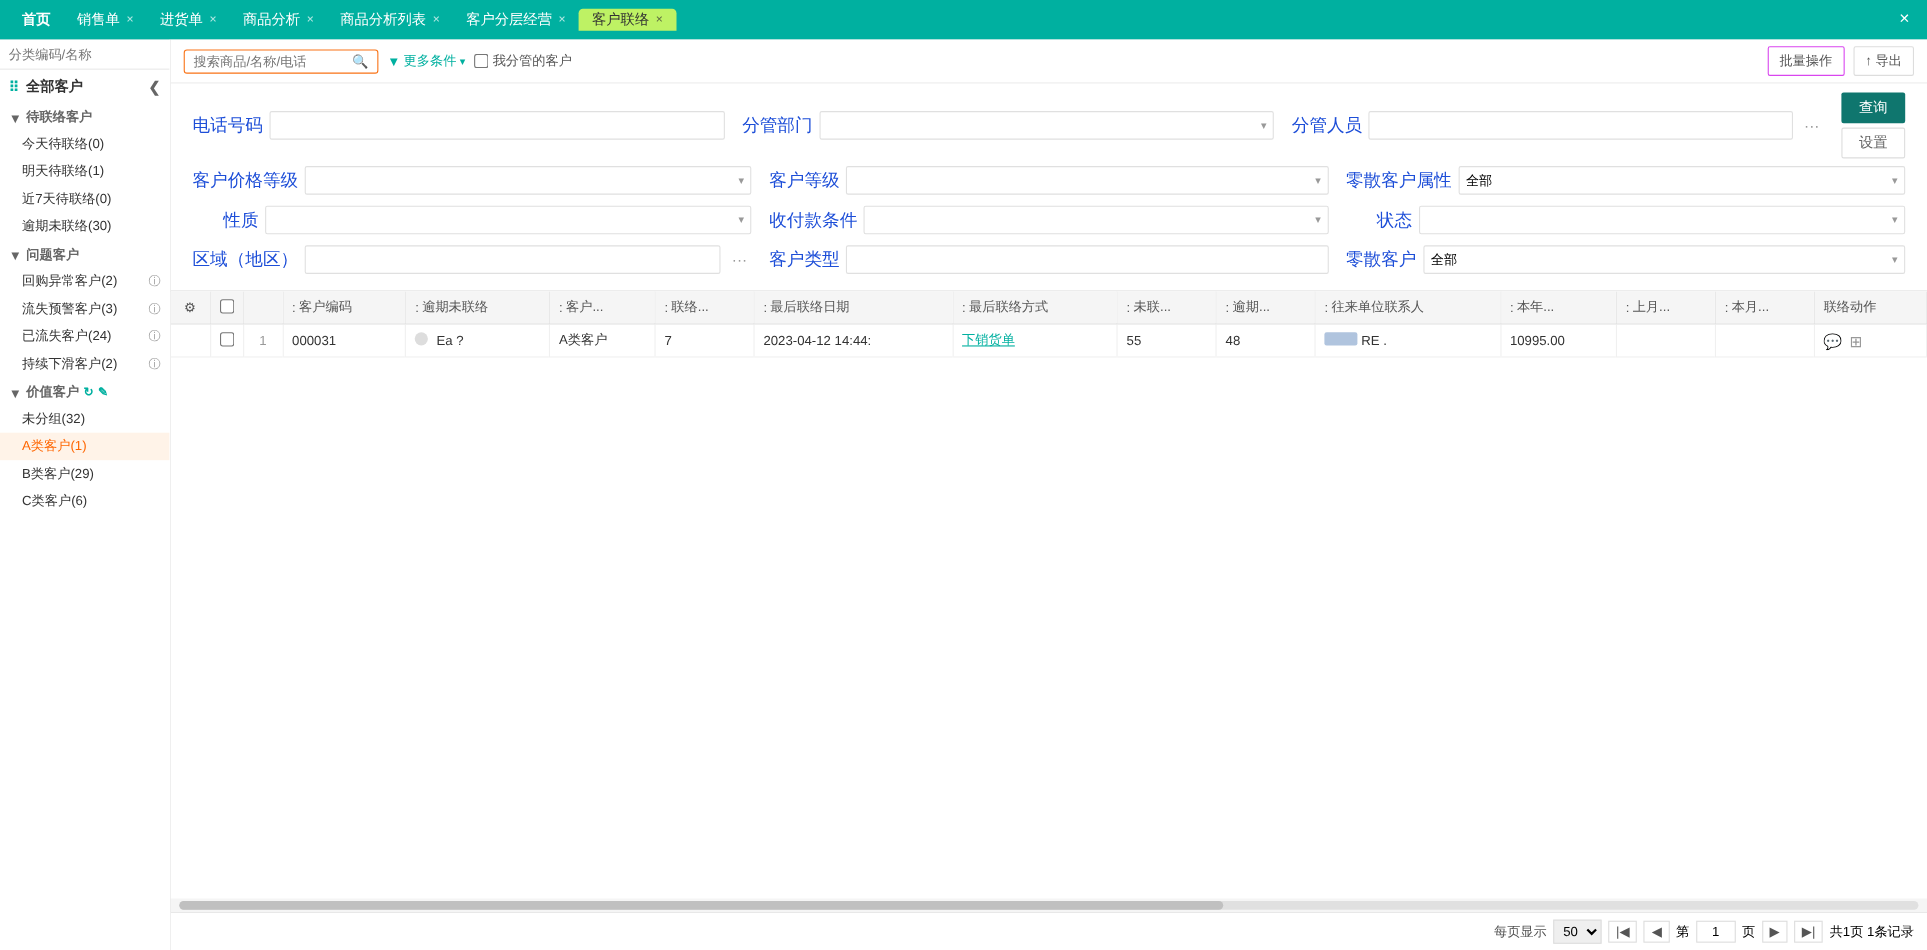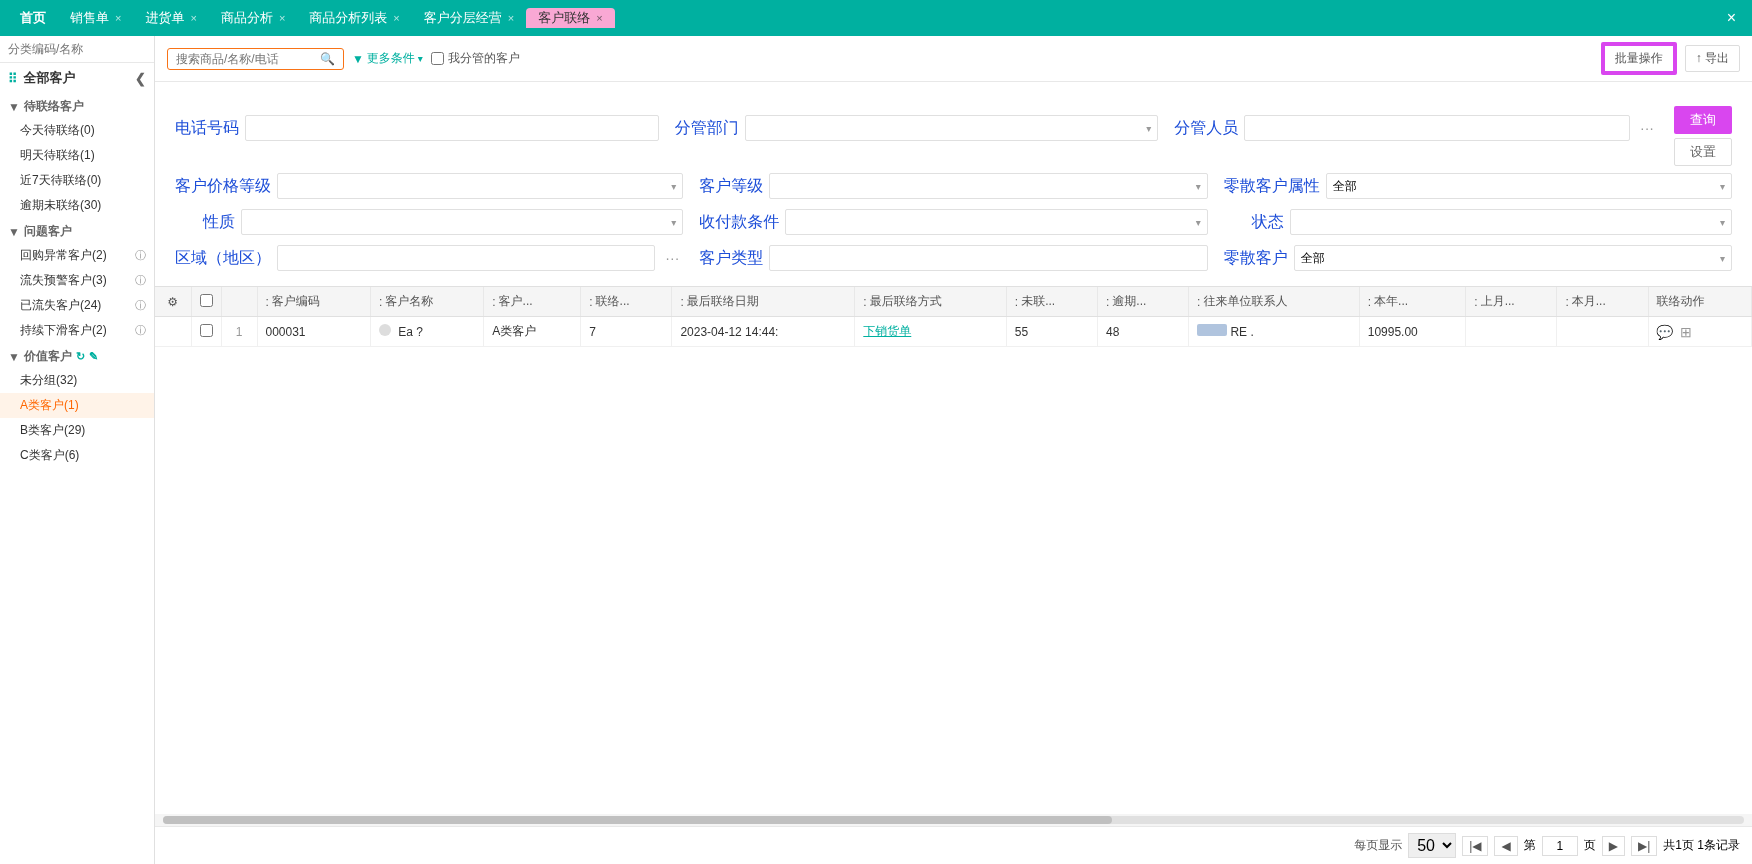--- a/index.html
+++ b/index.html
@@ -7,21 +7,21 @@
     
     
     .top-nav {
       display: flex; align-items: center; background: #00b0a0; height: 36px; padding: 0 8px;
     }
     .nav-tab {
       display: flex; align-items: center; padding: 0 12px; height: 20px; cursor: pointer;
       color: #fff; font-size: 13px; position: relative;
     }
     .nav-tab.active {
-      background: #f9a8d4; color: #333; border-radius: 4px 4px 0 0;
+      background: #bef264; color: #333; border-radius: 4px 4px 0 0;
     }
     .nav-tab .close-btn {
       margin-left: 6px; cursor: pointer; font-size: 11px; opacity: 0.7;
     }
     .nav-tab.home { font-weight: bold; }
     .top-close {
       margin-left: auto; color: #fff; cursor: pointer; font-size: 16px; padding: 0 8px;
     }
 
     
@@ -72,42 +72,42 @@
     }
     .filter-search input { border: none; outline: none; font-size: 12px; width: 140px; }
     .filter-more {
       display: flex; align-items: center; color: #00b0a0; cursor: pointer; font-size: 12px; gap: 3px;
     }
     .filter-mine {
       display: flex; align-items: center; gap: 4px; font-size: 12px; color: #555; cursor: pointer;
     }
     .filter-mine input[type=checkbox] { cursor: pointer; }
     .filter-actions { margin-left: auto; display: flex; align-items: center; gap: 8px; }
-    .btn-batch { border: 4px solid #d946ef; background: #fff; padding: 4px 10px; font-size: 12px; cursor: pointer; color: #555; border-radius: 2px; }
+    .btn-batch { border: 1px solid #d946ef; background: #fff; padding: 4px 10px; font-size: 12px; cursor: pointer; color: #555; border-radius: 2px; }
     .btn-export { border: 1px solid #ddd; background: #fff; padding: 4px 10px; font-size: 12px; cursor: pointer; color: #555; border-radius: 2px; }
 
     
     .adv-filter {
       background: #fff; padding: 8px 12px; border-bottom: 1px solid #e0e0e0;
     }
     .filter-row {
       display: flex; align-items: center; gap: 0; margin-bottom: 4px;
     }
     .filter-cell {
       display: flex; align-items: center; flex: 1; gap: 6px; padding: 3px 8px;
     }
     .filter-cell label { color: #1d4ed8; font-size: 16px; white-space: nowrap; min-width: 60px; text-align: right; }
     .filter-cell .select-field {
       flex: 1; border: 1px solid #e0e0e0; border-radius: 2px; padding: 3px 6px; font-size: 12px;
       display: flex; align-items: center; justify-content: space-between; cursor: pointer; background: #fff; min-height: 26px;
     }
     .filter-cell .select-field .arrow { color: #999; font-size: 10px; }
     .filter-cell .more-btn { color: #999; cursor: pointer; font-size: 14px; padding: 0 4px; }
     .btn-query {
-      background: #d946ef; color: #fff; border: none; padding: 5px 16px; border-radius: 2px; cursor: pointer; font-size: 13px; margin-top: 16px;
+      background: #0f766e; color: #fff; border: none; padding: 5px 16px; border-radius: 2px; cursor: pointer; font-size: 13px;
     }
     .btn-setting {
       background: #fff; color: #666; border: 1px solid #ddd; padding: 4px 4px; border-radius: 2px; cursor: pointer; font-size: 13px;
     }
     .query-btns { display: flex; flex-direction: column; gap: 4px; padding: 0 8px; justify-content: center; }
 
     
     .table-wrap {
       flex: 1; overflow: auto; background: #fff; margin: 0;
     }
@@ -137,21 +137,21 @@
     .scrollbar-thumb {
       position: absolute; left: 0; top: 0; width: 60%; height: 100%; background: #c0c0c0; border-radius: 4px;
     }
 
     
     .pagination {
       display: flex; align-items: center; padding: 6px 12px; background: #fff; border-top: 1px solid #e8e8e8;
       justify-content: flex-end; gap: 6px; font-size: 12px;
     }
     .pagination label { color: #555; }
-    .pagination select { border: 1px solid #ddd; padding: 2px 4px; font-size: 16px; }
+    .pagination select { border: 1px solid #ddd; padding: 2px 4px; font-size: 12px; }
     .pagination .page-btn { border: 1px solid #ddd; background: #fff; padding: 2px 6px; cursor: pointer; color: #555; font-size: 12px; }
     .pagination .page-btn:disabled { color: #ccc; cursor: not-allowed; }
     .pagination input.page-input { width: 36px; border: 1px solid #ddd; text-align: center; padding: 2px 4px; font-size: 12px; }
 
     .color-dot { width: 12px; height: 12px; background: #ddd; border-radius: 50%; display: inline-block; margin-right: 4px; }
     .color-bar { width: 30px; height: 12px; background: #b0c4de; border-radius: 2px; display: inline-block; }
 
     .checkbox-col { width: 30px; text-align: center; }
     input[type=checkbox] { cursor: pointer; }
   </style>
@@ -397,21 +397,21 @@
             <th style="width:36px;"></th>
             <th>
               <div class="col-header">
                 <span>:</span>
                 <span>客户编码</span>
               </div>
             </th>
             <th>
               <div class="col-header">
                 <span>:</span>
-                <span>客户名称</span>
+                <span>逾期未联络</span>
               </div>
             </th>
             <th>
               <div class="col-header">
                 <span>:</span>
                 <span>客户...</span>
               </div>
             </th>
             <th>
               <div class="col-header">

